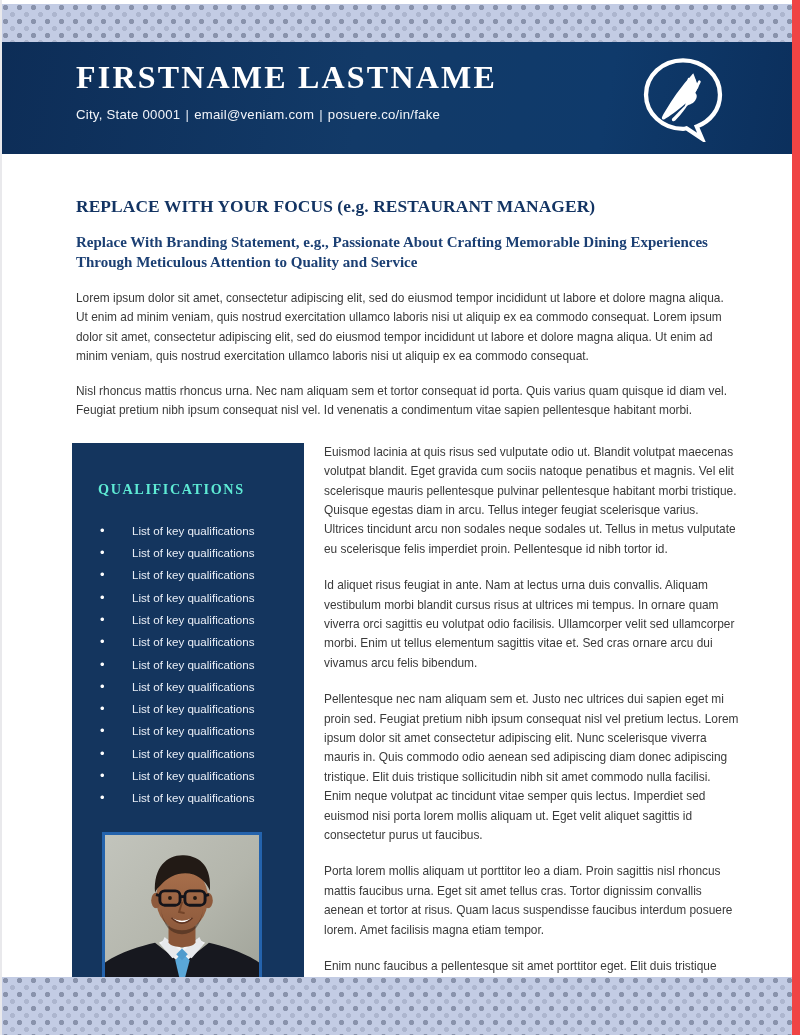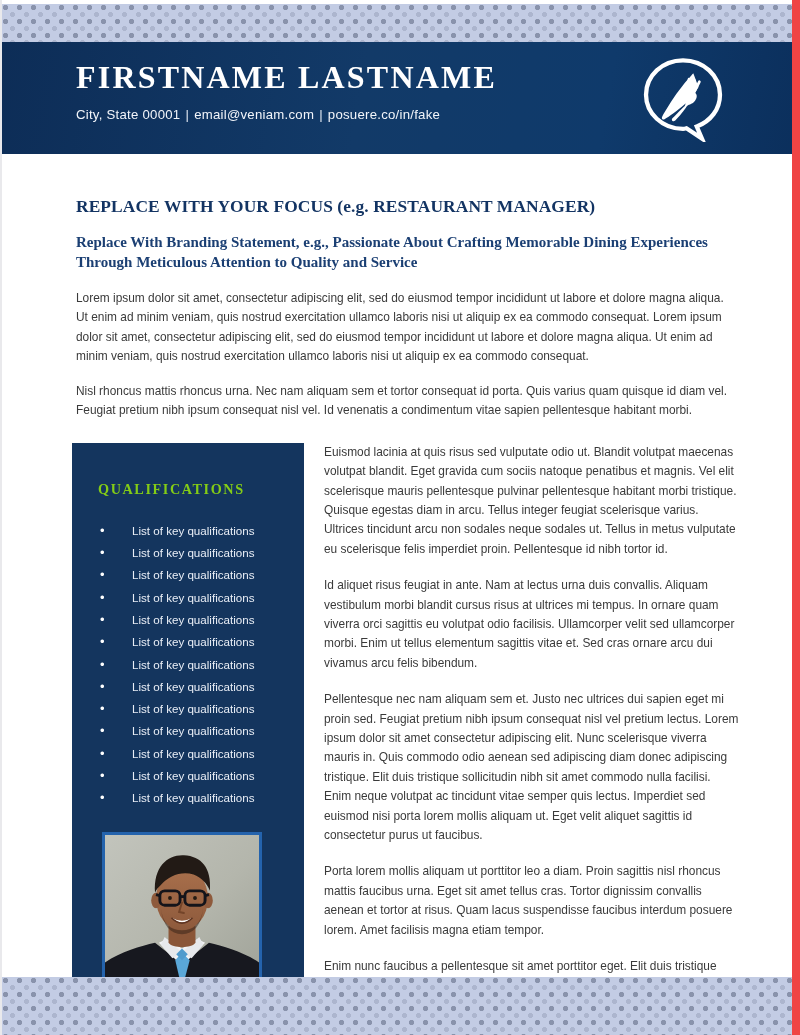--- a/index.html
+++ b/index.html
@@ -140,21 +140,21 @@
     left: 70px;
     top: 0;
     width: 232px;
     background: #14355e;
     box-sizing: border-box;
     padding: 38px 0 22px 0;
     min-height: 550px;
   }
   .qual-heading {
     margin: 0 0 22px 26px;
-    color: #84cc16;
+    color: #5eead4;
     font-family: "Liberation Serif", serif;
     font-size: 14.2px;
     font-weight: 700;
     letter-spacing: 1.6px;
   }
   .qual-list {
     list-style: none;
     margin: 0;
     padding: 0;
   }

